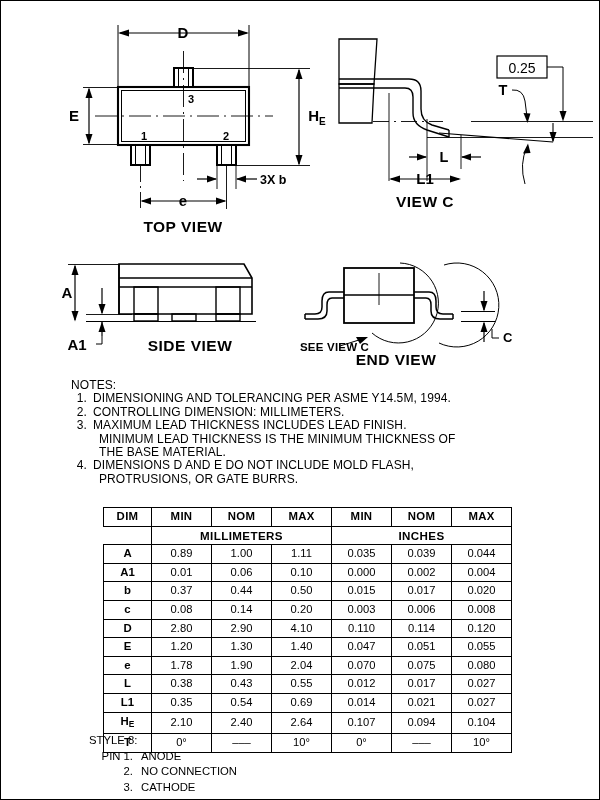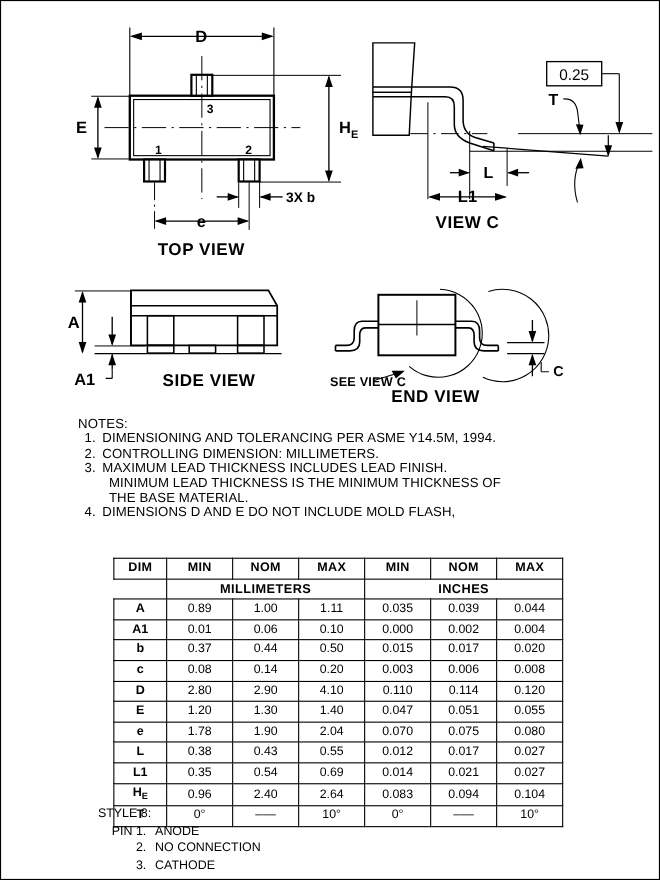--- a/index.html
+++ b/index.html
@@ -258,20 +258,21 @@
     <div class="nrow">
       <div class="nnum">3.</div>
       <div class="ntxt">MAXIMUM LEAD THICKNESS INCLUDES LEAD FINISH.</div>
     </div>
     <div class="ncont">MINIMUM LEAD THICKNESS IS THE MINIMUM THICKNESS OF</div>
     <div class="ncont">THE BASE MATERIAL.</div>
     <div class="nrow">
       <div class="nnum">4.</div>
       <div class="ntxt">DIMENSIONS D AND E DO NOT INCLUDE MOLD FLASH,</div>
     </div>
+    <div class="ncont">PROTRUSIONS, OR GATE BURRS.</div>
   </div>
 
   <table id="dimtable">
     <colgroup>
       <col class="cdim">
         <col class="cval">
         <col class="cval">
         <col class="cval">
       <col class="cval">
         <col class="cval">
@@ -369,24 +370,24 @@
         <td class="dimcell">L1</td>
         <td>0.35</td>
         <td>0.54</td>
         <td>0.69</td>
         <td>0.014</td>
         <td>0.021</td>
         <td>0.027</td>
       </tr>
       <tr>
         <td class="dimcell"><span>H</span><span class="sub">E</span></td>
-        <td>0.96</td>
+        <td>2.10</td>
         <td>2.40</td>
         <td>2.64</td>
-        <td>0.083</td>
+        <td>0.107</td>
         <td>0.094</td>
         <td>0.104</td>
       </tr>
       <tr>
         <td class="dimcell">T</td>
         <td>0°</td>
         <td>–––</td>
         <td>10°</td>
         <td>0°</td>
         <td>–––</td>

